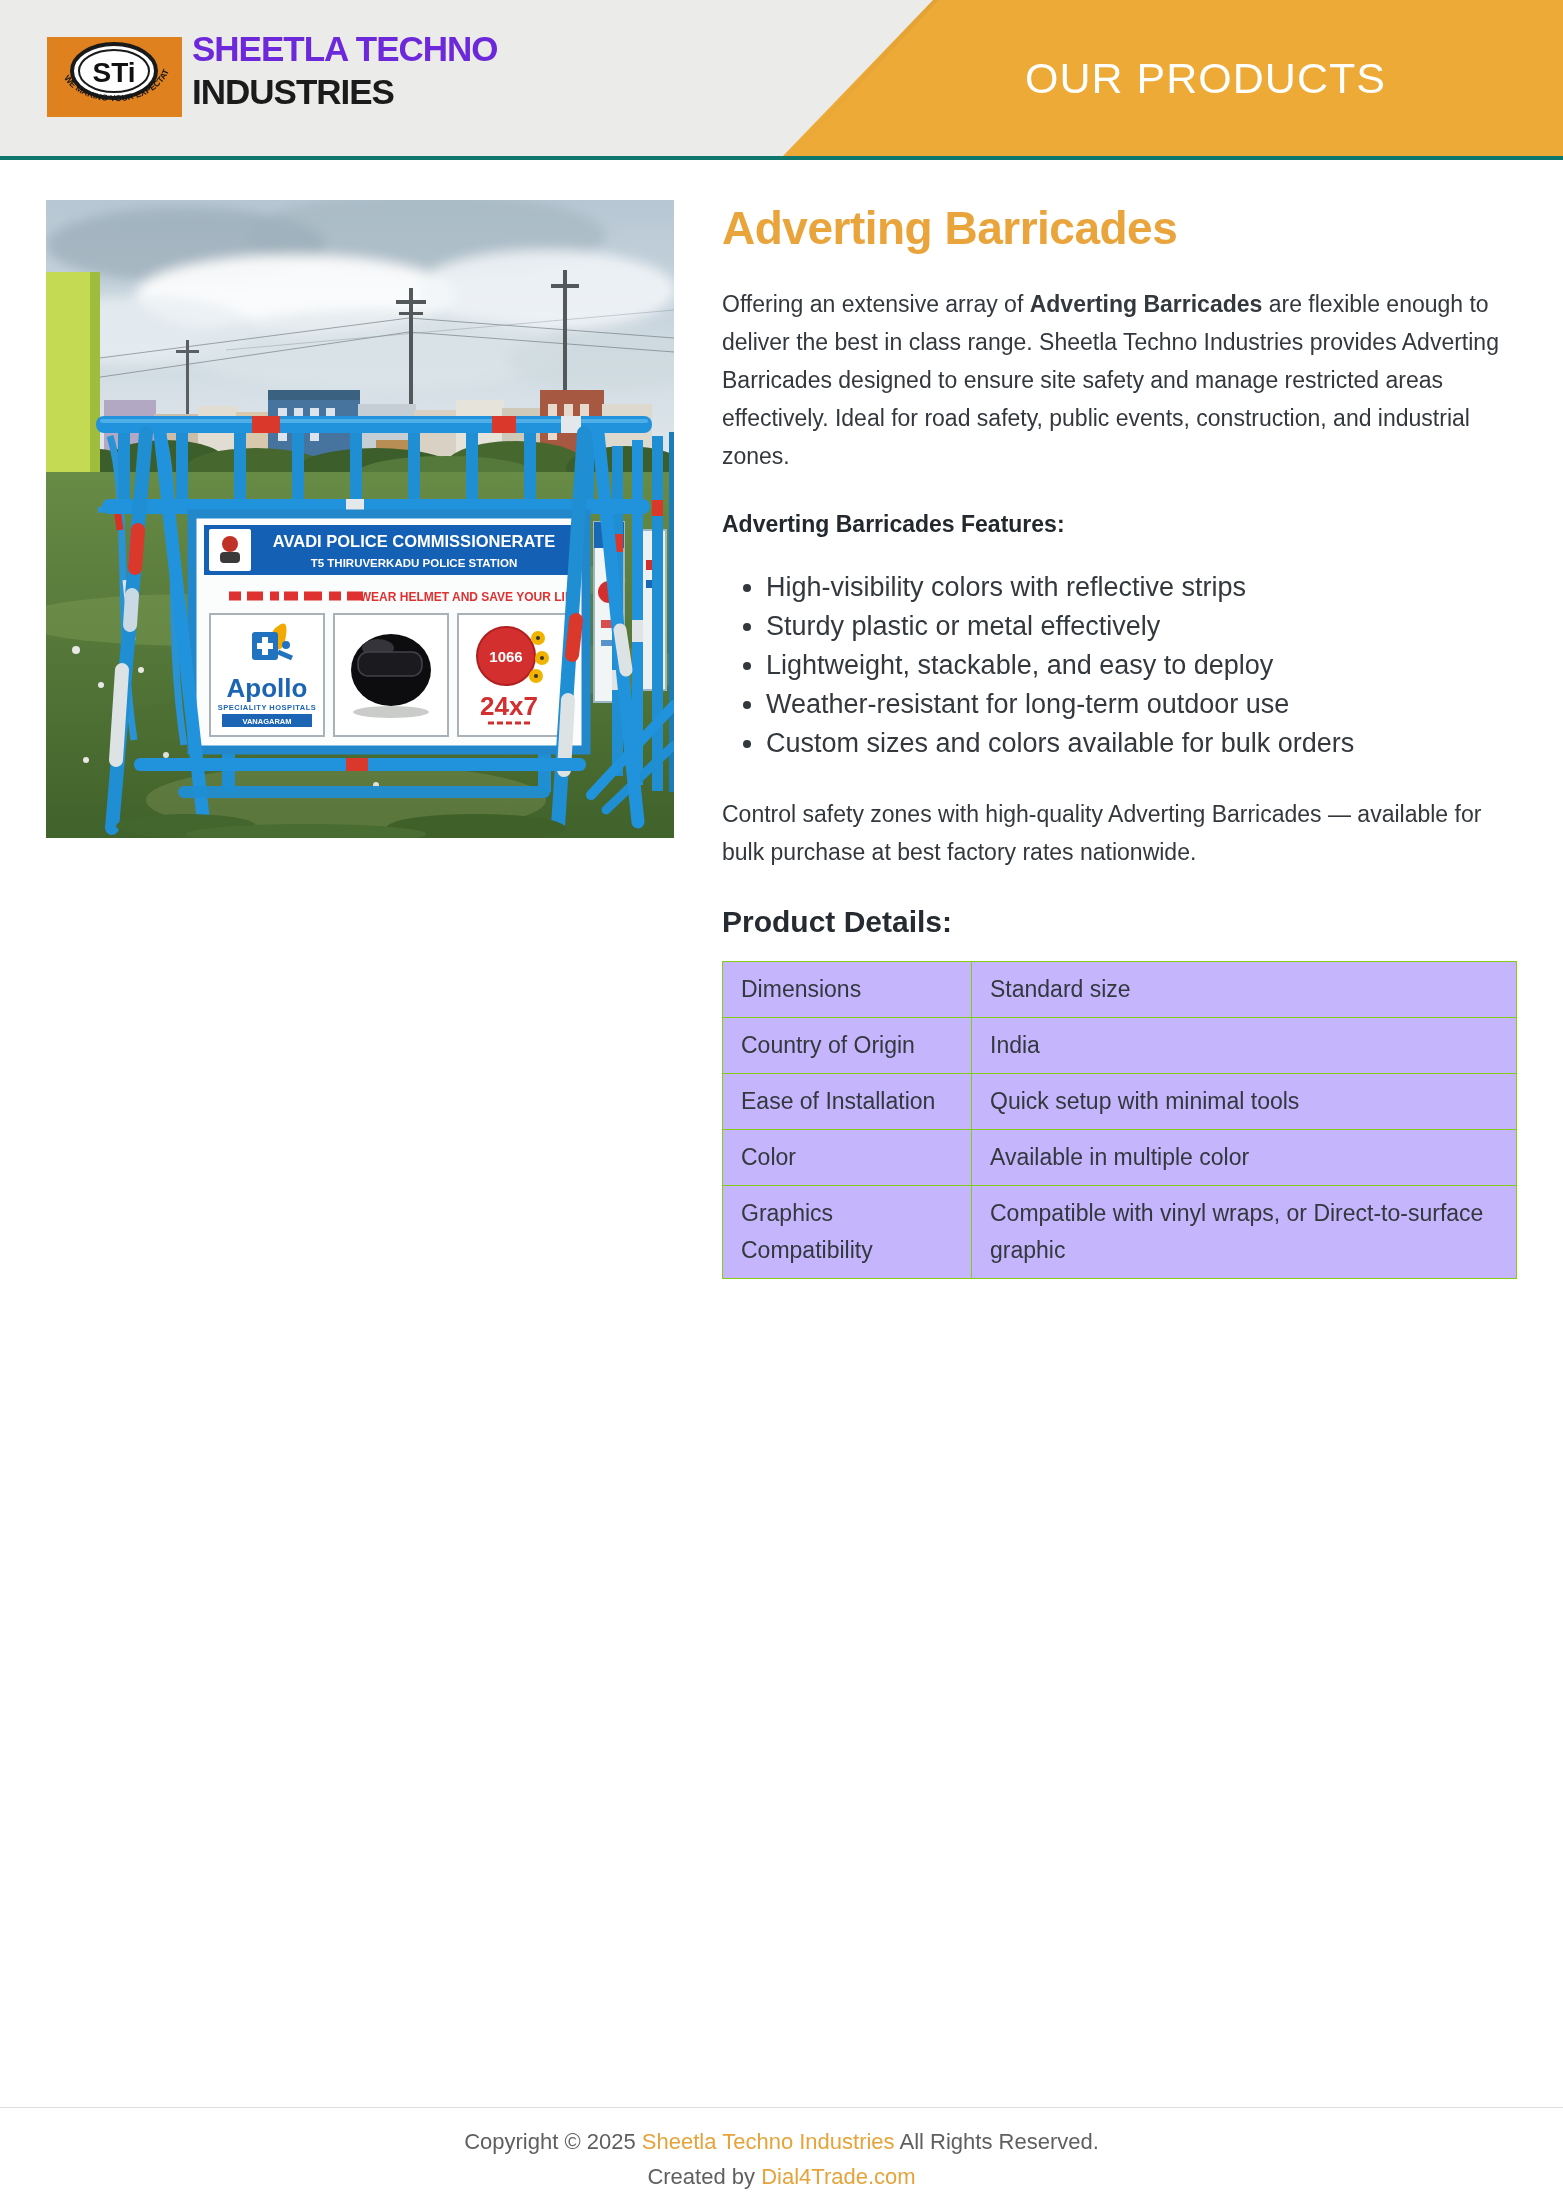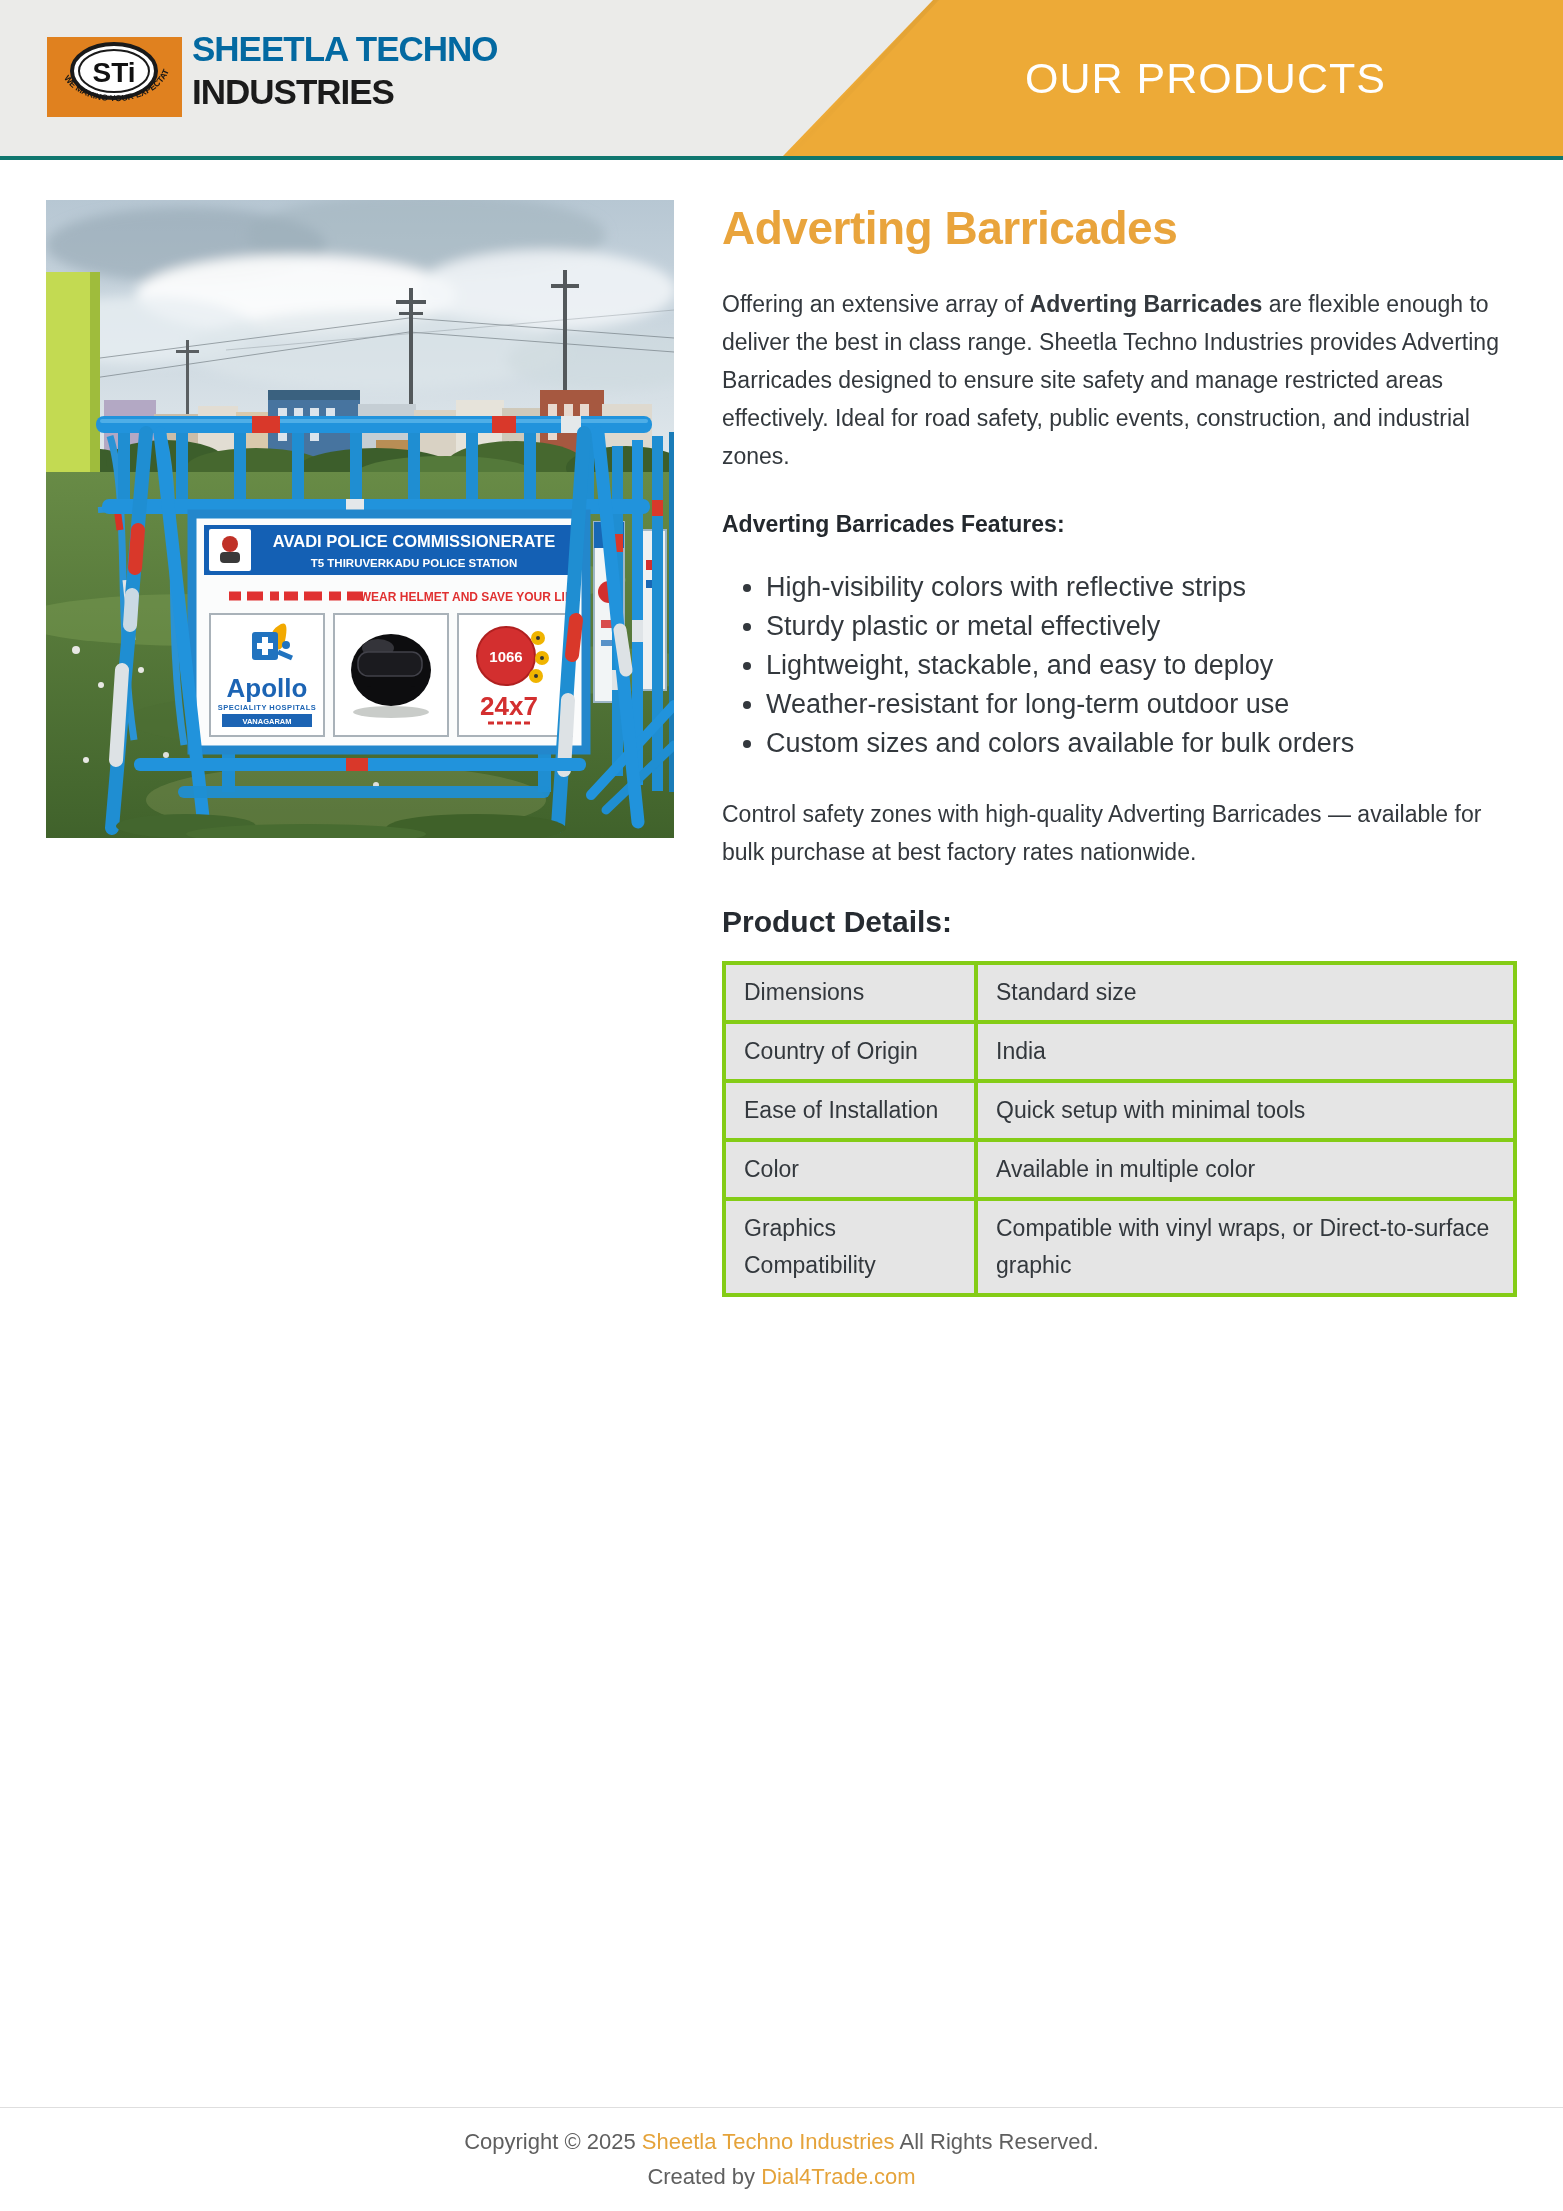--- a/index.html
+++ b/index.html
@@ -4,38 +4,38 @@
 <style>
   html,body{margin:0;padding:0;}
   body{
     width:1563px;height:2211px;position:relative;background:#ffffff;
     font-family:"Liberation Sans", sans-serif;color:#33383d;overflow:hidden;
   }
   
   .header{position:absolute;left:0;top:0;width:1563px;height:156px;background:#ebebe9;border-bottom:4px solid #0f766e;}
   .logo-box{position:absolute;left:47px;top:37px;width:135px;height:80px;}
   .brand{position:absolute;left:192px;top:27px;font-weight:700;font-size:35px;line-height:43px;letter-spacing:-1px;}
-  .brand .l1{color:#0369a1;}
+  .brand .l1{color:#6d28d9;}
   .brand .l2{color:#1b1b1b;}
   .banner{position:absolute;left:783px;top:0;width:780px;height:156px;background:#edaa37;
     clip-path:polygon(150px 0,780px 0,780px 156px,0 156px);}
   .banner .seam{position:absolute;left:150px;top:0;width:6px;height:156px;background:linear-gradient(105deg,rgba(0,0,0,.05),rgba(0,0,0,0));transform:skewX(-43deg);transform-origin:top left;}
   .banner-title{position:absolute;left:150px;right:85px;top:0;height:156px;display:flex;align-items:center;justify-content:center;
     color:#ffffff;font-size:43px;letter-spacing:1px;font-weight:400;}
   
   .photo{position:absolute;left:46px;top:200px;width:628px;height:638px;border-radius:29px;}
   .col{position:absolute;left:722px;top:194px;width:795px;margin-top:8px;}
   h1.title{margin:0 0 30px;font-size:46px;line-height:1.15;color:#e9a43c;letter-spacing:-0.5px;font-weight:700;}
   p.body{margin:0 0 34px;font-size:23px;line-height:38px;color:#33383d;}
   .feat-h{margin:0 0 29px;font-size:23px;line-height:30px;font-weight:700;color:#23282d;}
   ul.features{margin:0 0 33px;padding:0 0 0 44px;}
   ul.features li{font-size:27px;line-height:38px;color:#33383d;margin:0 0 1px;}
   h2.details-h{margin:0 0 22px;font-size:30px;font-weight:700;color:#262b31;}
   table.details{width:100%;border-collapse:collapse;}
-  table.details td{border:4px solid #84cc16;font-size:23px;line-height:37px;color:#33383d;padding:9px 18px;vertical-align:middle;background:#e5e5e5;}
+  table.details td{border:1px solid #84cc16;font-size:23px;line-height:37px;color:#33383d;padding:9px 18px;vertical-align:middle;background:#c4b5fd;}
   table.details td.lbl{width:212px;}
   
   .footer{position:absolute;left:0;top:2107px;width:1563px;border-top:1px solid #dedede;text-align:center;
     padding-top:16px;font-size:22px;line-height:35px;color:#5f5f5f;background:#fff;}
   .footer a{color:#e5a33a;text-decoration:none;cursor:pointer;}
   svg text{font-family:"Liberation Sans", sans-serif;}
 </style>
 </head>
 <body>
 

